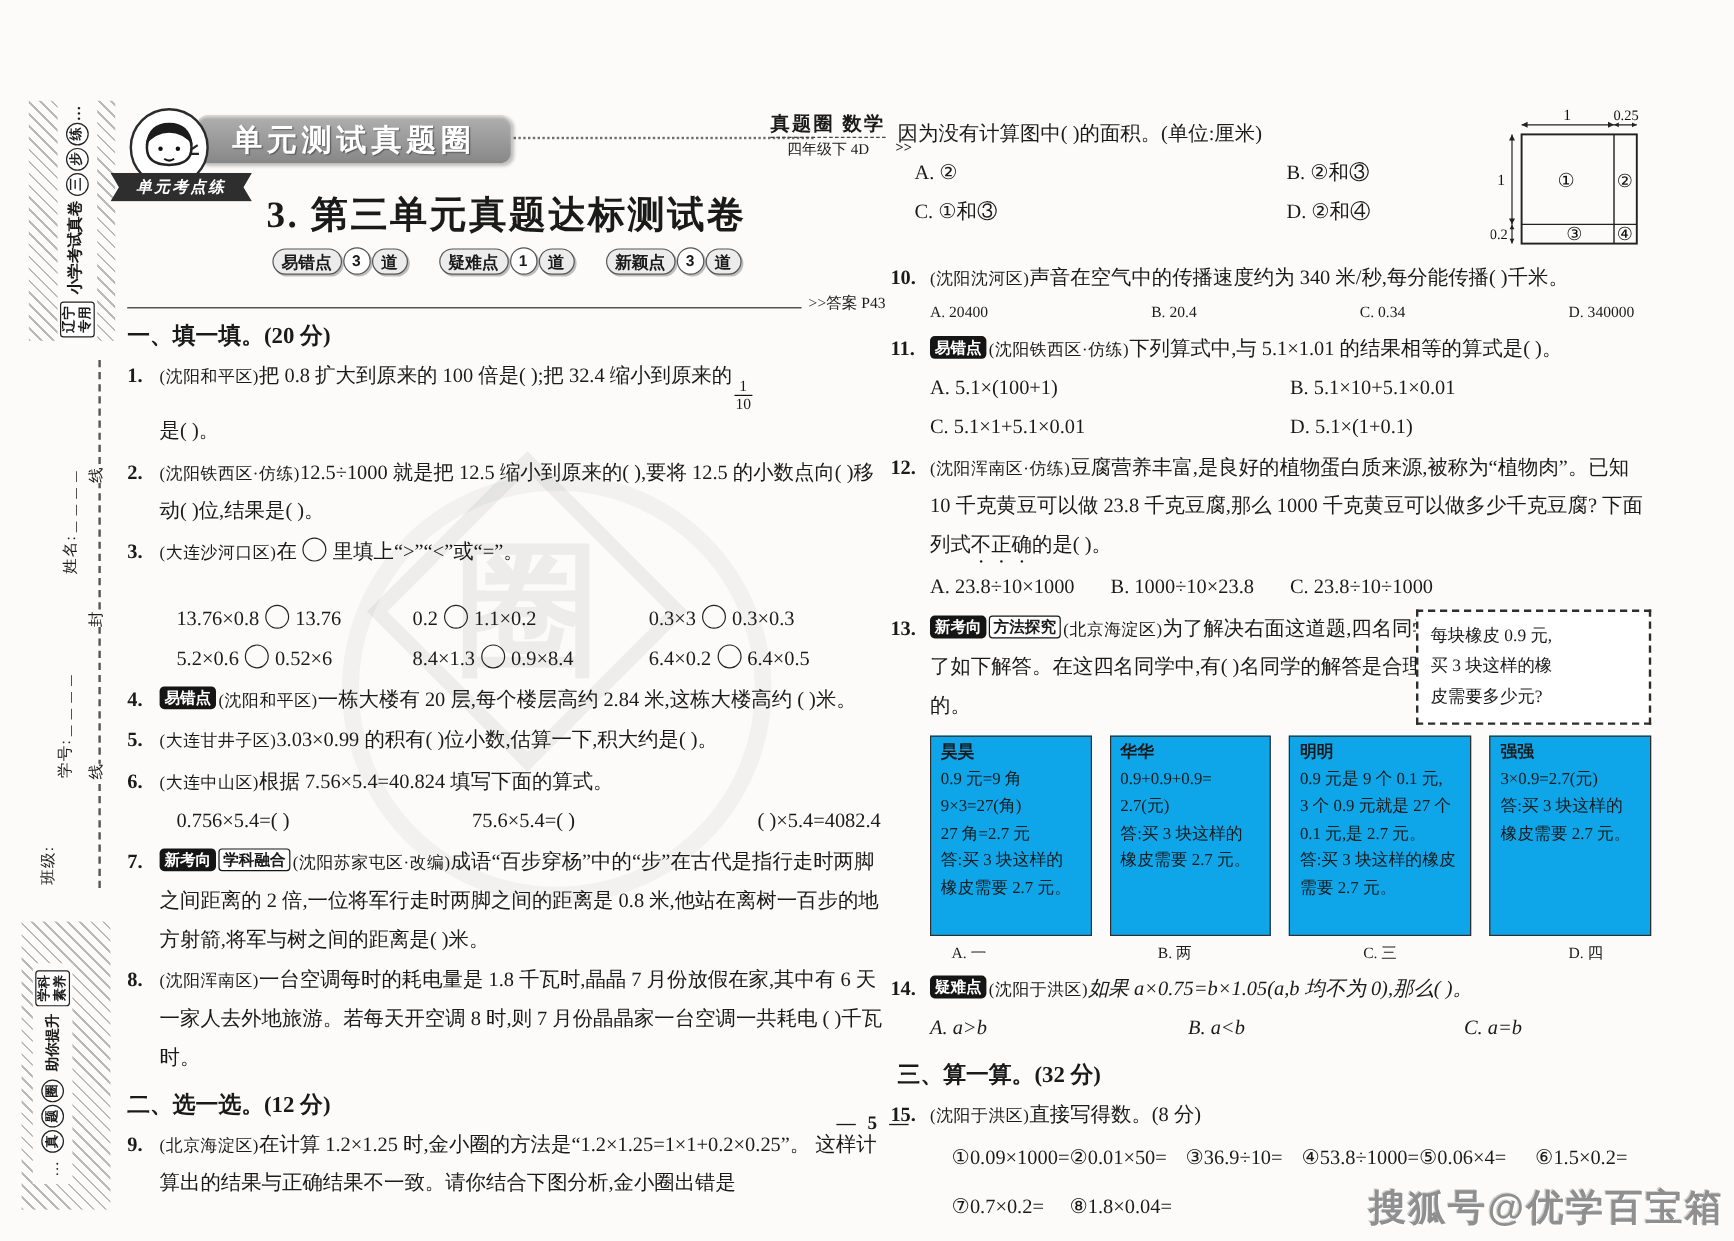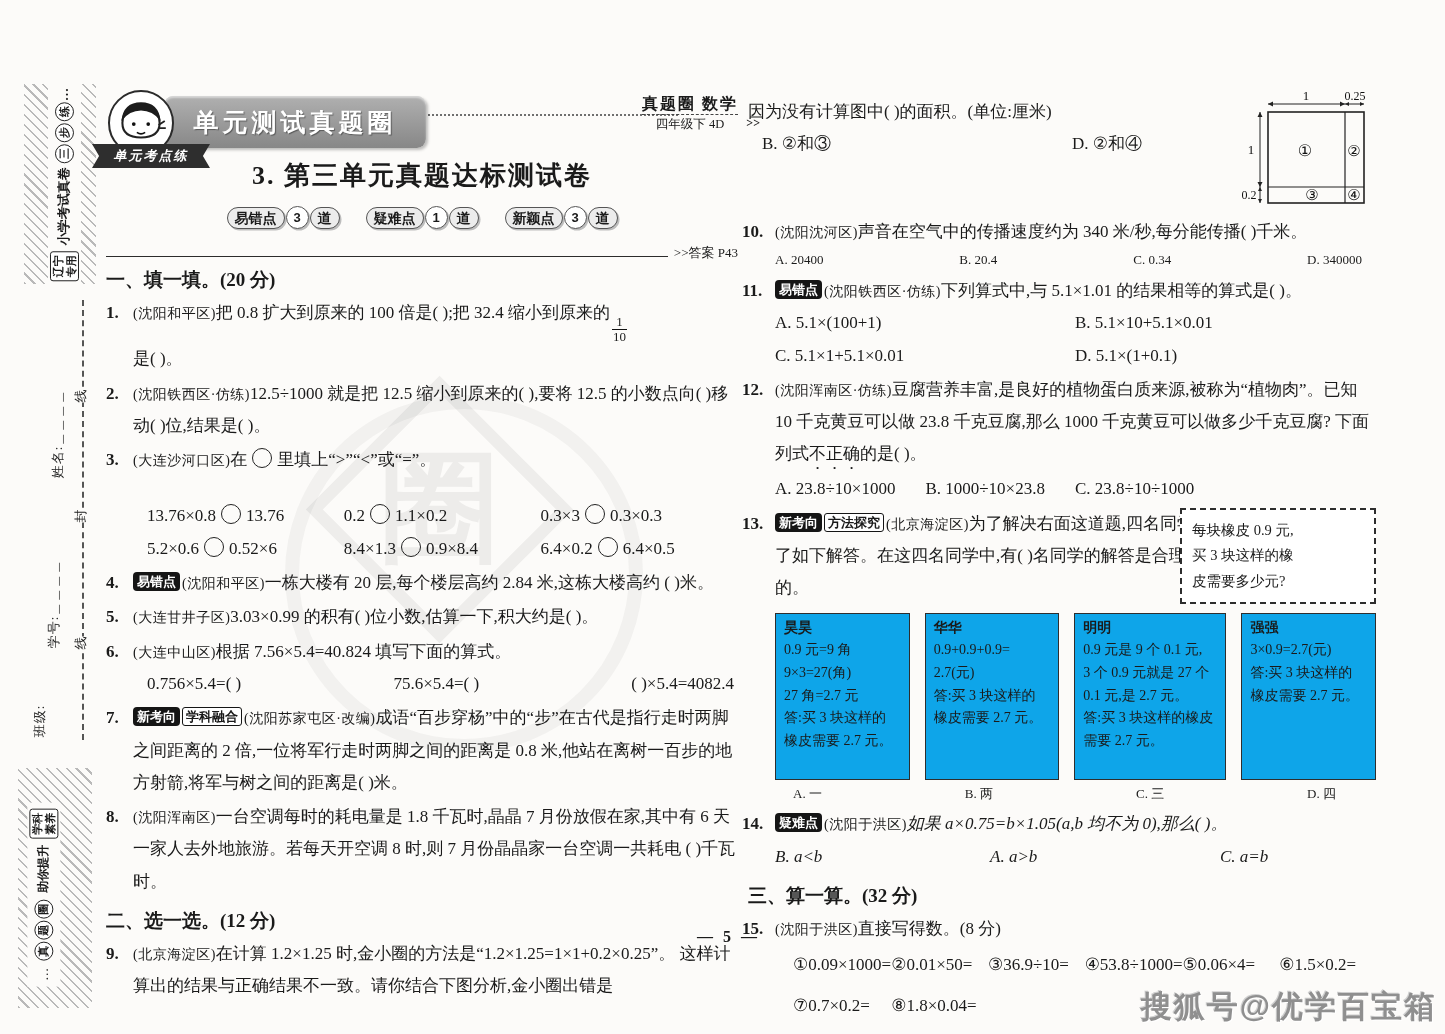--- a/index.html
+++ b/index.html
@@ -50,35 +50,35 @@
   }
   .logo svg{width:100%;height:100%;}
   .ribbon{
     position:absolute;left:-14px;top:56px;width:118px;height:24px;z-index:3;
     background:#2e2e2e;color:#fff;font-size:13px;font-weight:bold;
     display:flex;align-items:center;justify-content:center;letter-spacing:2px;
     clip-path:polygon(0 0,6% 50%,0 100%,100% 100%,94% 50%,100% 0);
     font-style:italic;
   }
   .series-bar{
-    position:absolute;left:58px;top:8px;width:262px;height:52px;border-radius:9px;
+    position:absolute;left:58px;top:8px;width:262px;height:40px;border-radius:9px;
     background:linear-gradient(#b0b0b0,#878787);
     box-shadow:inset 0 2px 2px rgba(255,255,255,.5), 2px 2px 3px rgba(0,0,0,.25);
     color:#fff;display:flex;align-items:center;justify-content:center;
     font-family:"Liberation Sans","DejaVu Sans",sans-serif;
     font-size:25px;font-weight:bold;letter-spacing:4px;z-index:1;
     text-shadow:1px 1px 1px rgba(0,0,0,.4);
   }
   .dots-line{position:absolute;left:322px;top:26px;width:250px;border-top:2.5px dotted #6f6f6f;}
   .corner{position:absolute;right:0;top:6px;text-align:center;line-height:1.25;}
   .corner .c1{font-weight:bold;font-size:16px;letter-spacing:2px;}
   .corner .c2{font-size:12.5px;border-top:1px dashed #444;padding-top:2px;}
   .corner .arr{position:absolute;right:-22px;bottom:2px;font-size:12px;font-weight:bold;}
 
-  .paper-title{text-align:center;font-size:26px;font-weight:bold;letter-spacing:2px;margin:2px 0 10px 0;}
+  .paper-title{text-align:center;font-size:31px;font-weight:bold;letter-spacing:2px;margin:2px 0 10px 0;}
 
   .badges{display:flex;justify-content:center;gap:26px;margin-bottom:10px;}
   .badge{display:inline-flex;align-items:center;font-family:"Liberation Sans","DejaVu Sans",sans-serif;}
   .badge .pill{
     background:#ececec;border:1.3px solid #555;border-radius:11px;
     padding:0 7px;font-size:14px;font-weight:bold;line-height:20px;
     box-shadow:1.5px 1.5px 0 #bdbdbd;
   }
   .badge .num{
     width:21px;height:21px;border:1.3px solid #555;border-radius:50%;background:#fff;
@@ -330,21 +330,23 @@
       <span class="qno">9.</span>
       <span class="src">(北京海淀区)</span><span>在计算 1.2×1.25 时,金小圈的方法是“1.2×1.25=1×1+0.2×0.25”。 这样计算出的结果与正确结果不一致。请你结合下图分析,金小圈出错是</span>
     </div>
   </div>
 
   <div class="col-right">
 
     <div class="q9c">
       <div class="txt" style="font-size:17px;line-height:1.9;">因为没有计算图中(      )的面积。(单位:厘米)</div>
       <div class="opts2" style="padding-left:14px;width:470px;">
+        <span>A. ②</span>
         <span>B. ②和③</span>
+        <span>C. ①和③</span>
         <span>D. ②和④</span>
       </div>
       <div class="figure">
         <svg width="138" height="122" viewBox="0 0 138 122">
 
           <rect x="26" y="22" width="96" height="91" fill="none" stroke="#222" stroke-width="1.6"></rect>
           <line x1="103" y1="22" x2="103" y2="113" stroke="#222" stroke-width="1.2"></line>
           <line x1="26" y1="97" x2="122" y2="97" stroke="#222" stroke-width="1.2"></line>
 
           <line x1="26" y1="14" x2="103" y2="14" stroke="#222" stroke-width="1"></line>
@@ -446,22 +448,22 @@
         <span>B. 两</span>
         <span>C. 三</span>
         <span>D. 四</span>
       </div>
     </div>
 
     <div class="q">
       <span class="qno" style="left:-6px;">14.</span>
       <span class="tag-solid">疑难点</span><span class="src">(沈阳于洪区)</span><span style="font-style:italic;">如果 a×0.75=b×1.05(a,b 均不为 0),那么(      )。</span>
       <div class="opts3" style="padding-left:0;font-style:italic;">
+        <span>A. a&gt;b</span>
         <span>B. a&lt;b</span>
-        <span>A. a&gt;b</span>
         <span>C. a=b</span>
       </div>
     </div>
 
     <div class="sec">三、算一算。(32 分)</div>
 
     <div class="q">
       <span class="qno" style="left:-6px;">15.</span>
       <span class="src">(沈阳于洪区)</span><span>直接写得数。(8 分)</span>
       <div class="q15grid">

